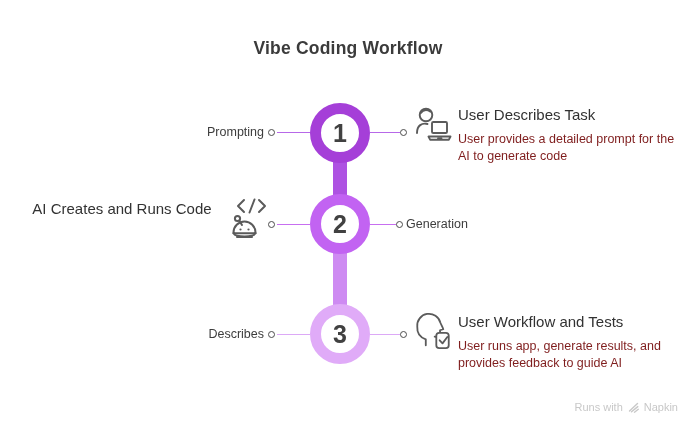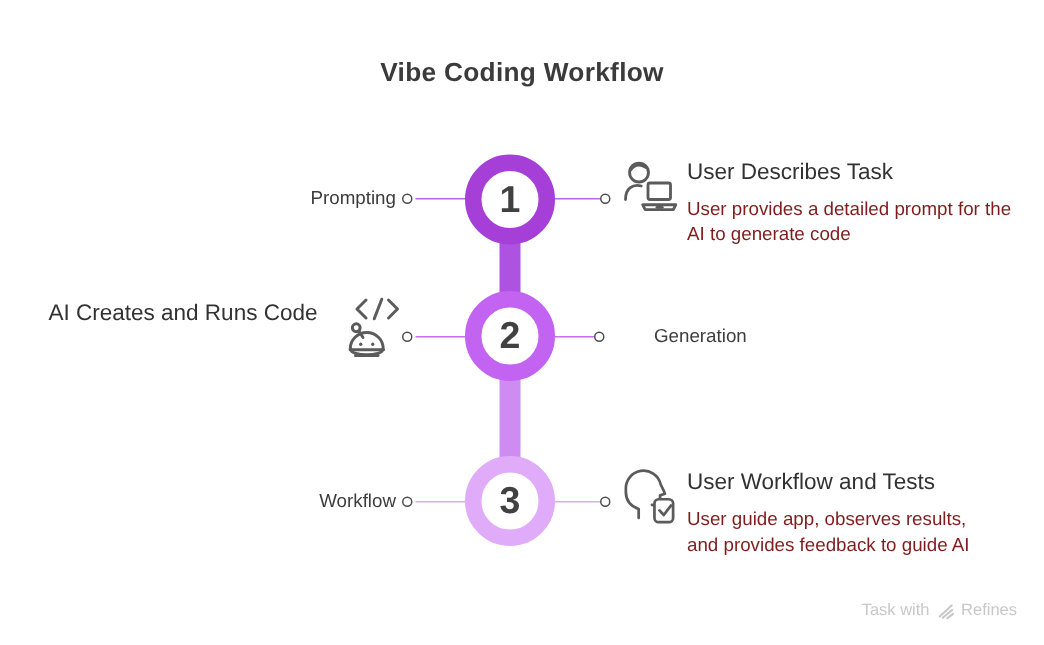--- a/index.html
+++ b/index.html
@@ -156,47 +156,47 @@
       <path d="M7.5 37.2 h22"></path>
       <path d="M8.2 37.2 c-0.6 4.4 21.2 4.4 20.6 0"></path>
       <path d="M11 41 h15"></path>
     </svg>
   </div>
   <div class="block align-right" style="right:474px; top:200px; width:200px;">
     <div class="heading">AI Creates and Runs Code</div>
   </div>
   <div class="hline" style="left: 370px; top: 223.5px; width: 26px; background: rgb(199, 111, 240);"></div>
   <div class="endring" style="left:396px; top:220.5px;"></div>
-  <div class="side-label" style="left:436px; top:217px;">Generation</div>
+  <div class="side-label" style="left:406px; top:217px;">Generation</div>
 
   <div class="circle c3" style="border-color: rgb(224, 171, 248);">
     <span class="num">3</span>
   </div>
   <div class="hline" style="left: 277px; top: 333.5px; width: 33px; background: rgb(220, 169, 246);"></div>
   <div class="endring" style="left:268px; top:330.5px;"></div>
-  <div class="side-label right-align" style="right:432px; top:327px;">Workflow</div>
+  <div class="side-label right-align" style="right:432px; top:327px;">Describes</div>
   <div class="hline" style="left: 370px; top: 333.5px; width: 30px; background: rgb(220, 169, 246);"></div>
   <div class="endring" style="left:400px; top:330.5px;"></div>
   <div class="icon-box" style="left:410px; top:307px;">
     <svg width="44" height="44" viewBox="0 0 46 46" fill="none" stroke="#5b5b5b" stroke-width="1.9" stroke-linecap="round" stroke-linejoin="round">
       <path d="M16.5 40 v-6.2 C10 31.5 7.2 26.5 7.6 20.5 A12.3 12.3 0 0 1 31.8 16.5 C32.8 19 34.2 21 34.8 23.2 l-3.4 1.1 v3.4 c0 2.8 -2.2 3.8 -5.6 3.2"></path>
       <rect x="27.5" y="27" width="13" height="16" rx="3" fill="#ffffff"></rect>
       <path d="M31 34.8 l3 3.2 5 -6.6"></path>
     </svg>
   </div>
   <div class="block" style="left:458px; top:313px; width:232px;">
     <div class="heading">User Workflow and Tests</div>
-    <div class="desc" style="width:210px;">User guide app, observes results, and provides feedback to guide AI</div>
+    <div class="desc" style="width:210px;">User runs app, generate results, and provides feedback to guide AI</div>
   </div>
 
   <div class="watermark">
-    <span>Task with</span>
+    <span>Runs with</span>
     <span style="display:inline-flex;">
       <svg width="13" height="12" viewBox="0 0 13 12" fill="none" stroke="#c8c8c8" stroke-width="1.4" stroke-linecap="round">
         <path d="M2.5 10 L10.5 2.5"></path>
         <path d="M4.5 10.8 L10.8 5.6"></path>
         <path d="M7.5 11.2 L11.3 8.3"></path>
       </svg>
     </span>
-    <span>Refines</span>
+    <span>Napkin</span>
   </div>
 
 </div>
 
 </body></html>

